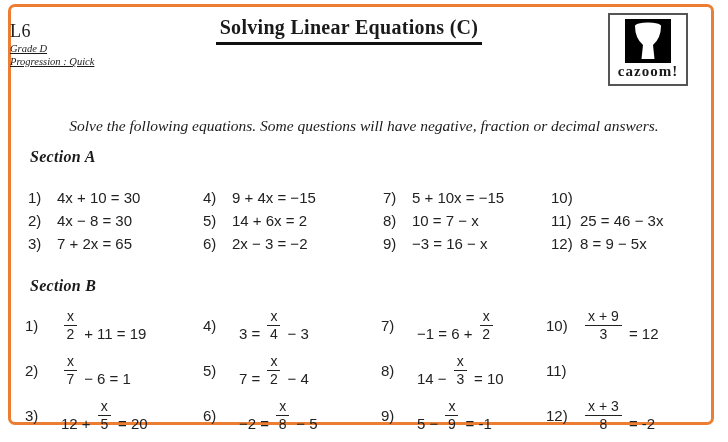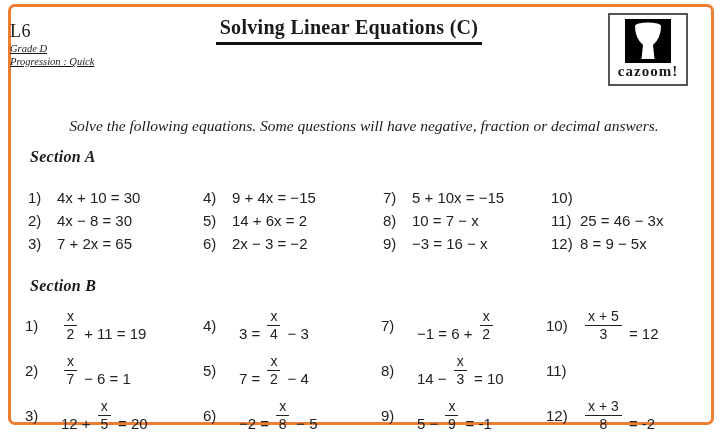--- a/index.html
+++ b/index.html
@@ -179,21 +179,21 @@
         <span class="eq"><span class="eq-text">14 − </span><span class="frac"><span class="fnum">x</span><span class="fden">3</span></span><span class="eq-text"> = 10</span></span>
       </div>
       <div class="row">
         <span class="qnum">9)</span>
         <span class="eq"><span class="eq-text">5 − </span><span class="frac"><span class="fnum">x</span><span class="fden">9</span></span><span class="eq-text"> = -1</span></span>
       </div>
     </div>
   <div class="col sec-b" id="b-col-3">
       <div class="row">
         <span class="qnum">10)</span>
-        <span class="eq"><span class="frac"><span class="fnum">x + 5</span><span class="fden">3</span></span><span class="eq-text"> = 12</span></span>
+        <span class="eq"><span class="frac"><span class="fnum">x + 9</span><span class="fden">3</span></span><span class="eq-text"> = 12</span></span>
       </div>
       <div class="row">
         <span class="qnum">11)</span>
       </div>
       <div class="row">
         <span class="qnum">12)</span>
         <span class="eq"><span class="frac"><span class="fnum">x + 3</span><span class="fden">8</span></span><span class="eq-text"> = -2</span></span>
       </div>
     </div>
 </div>

